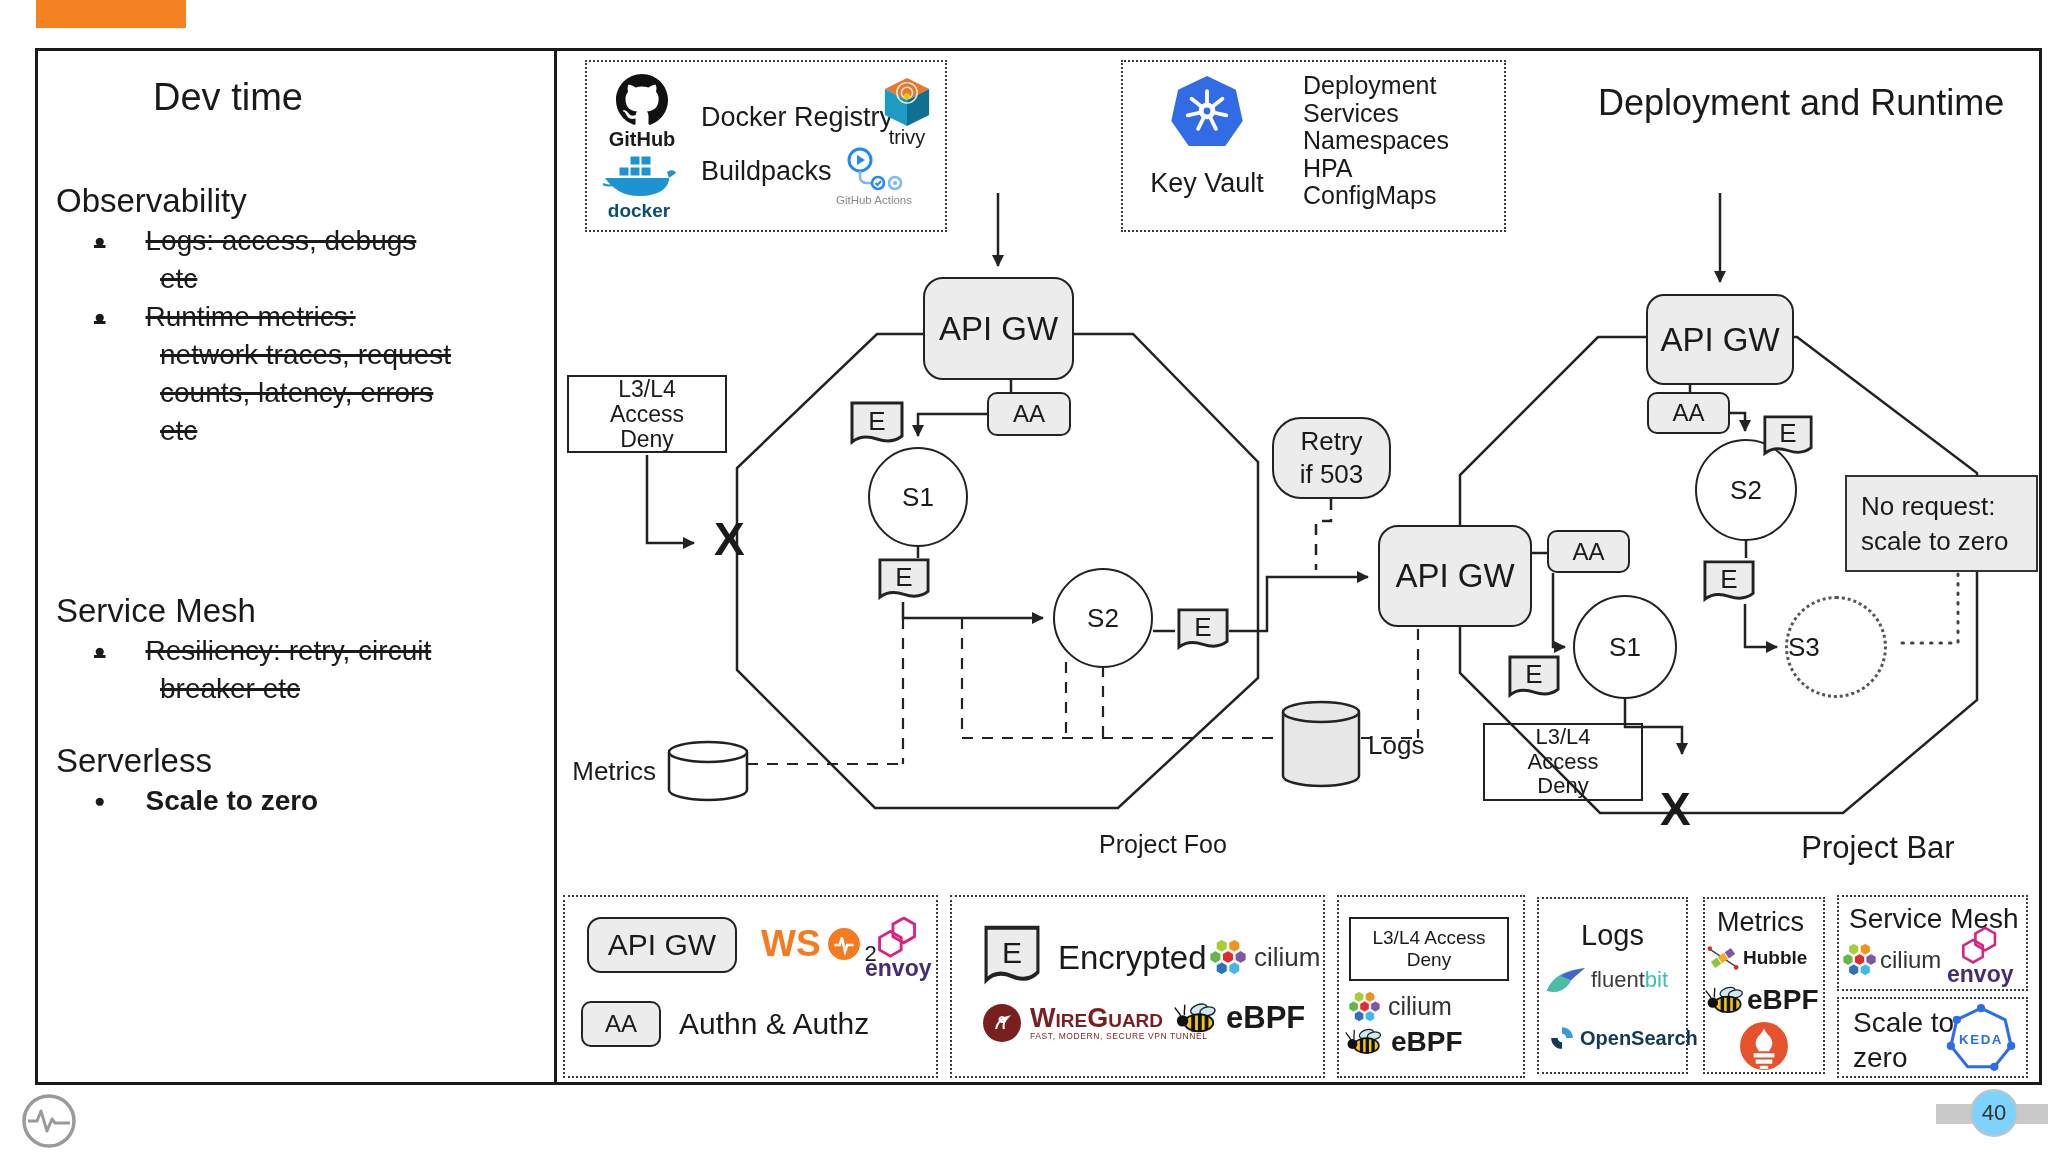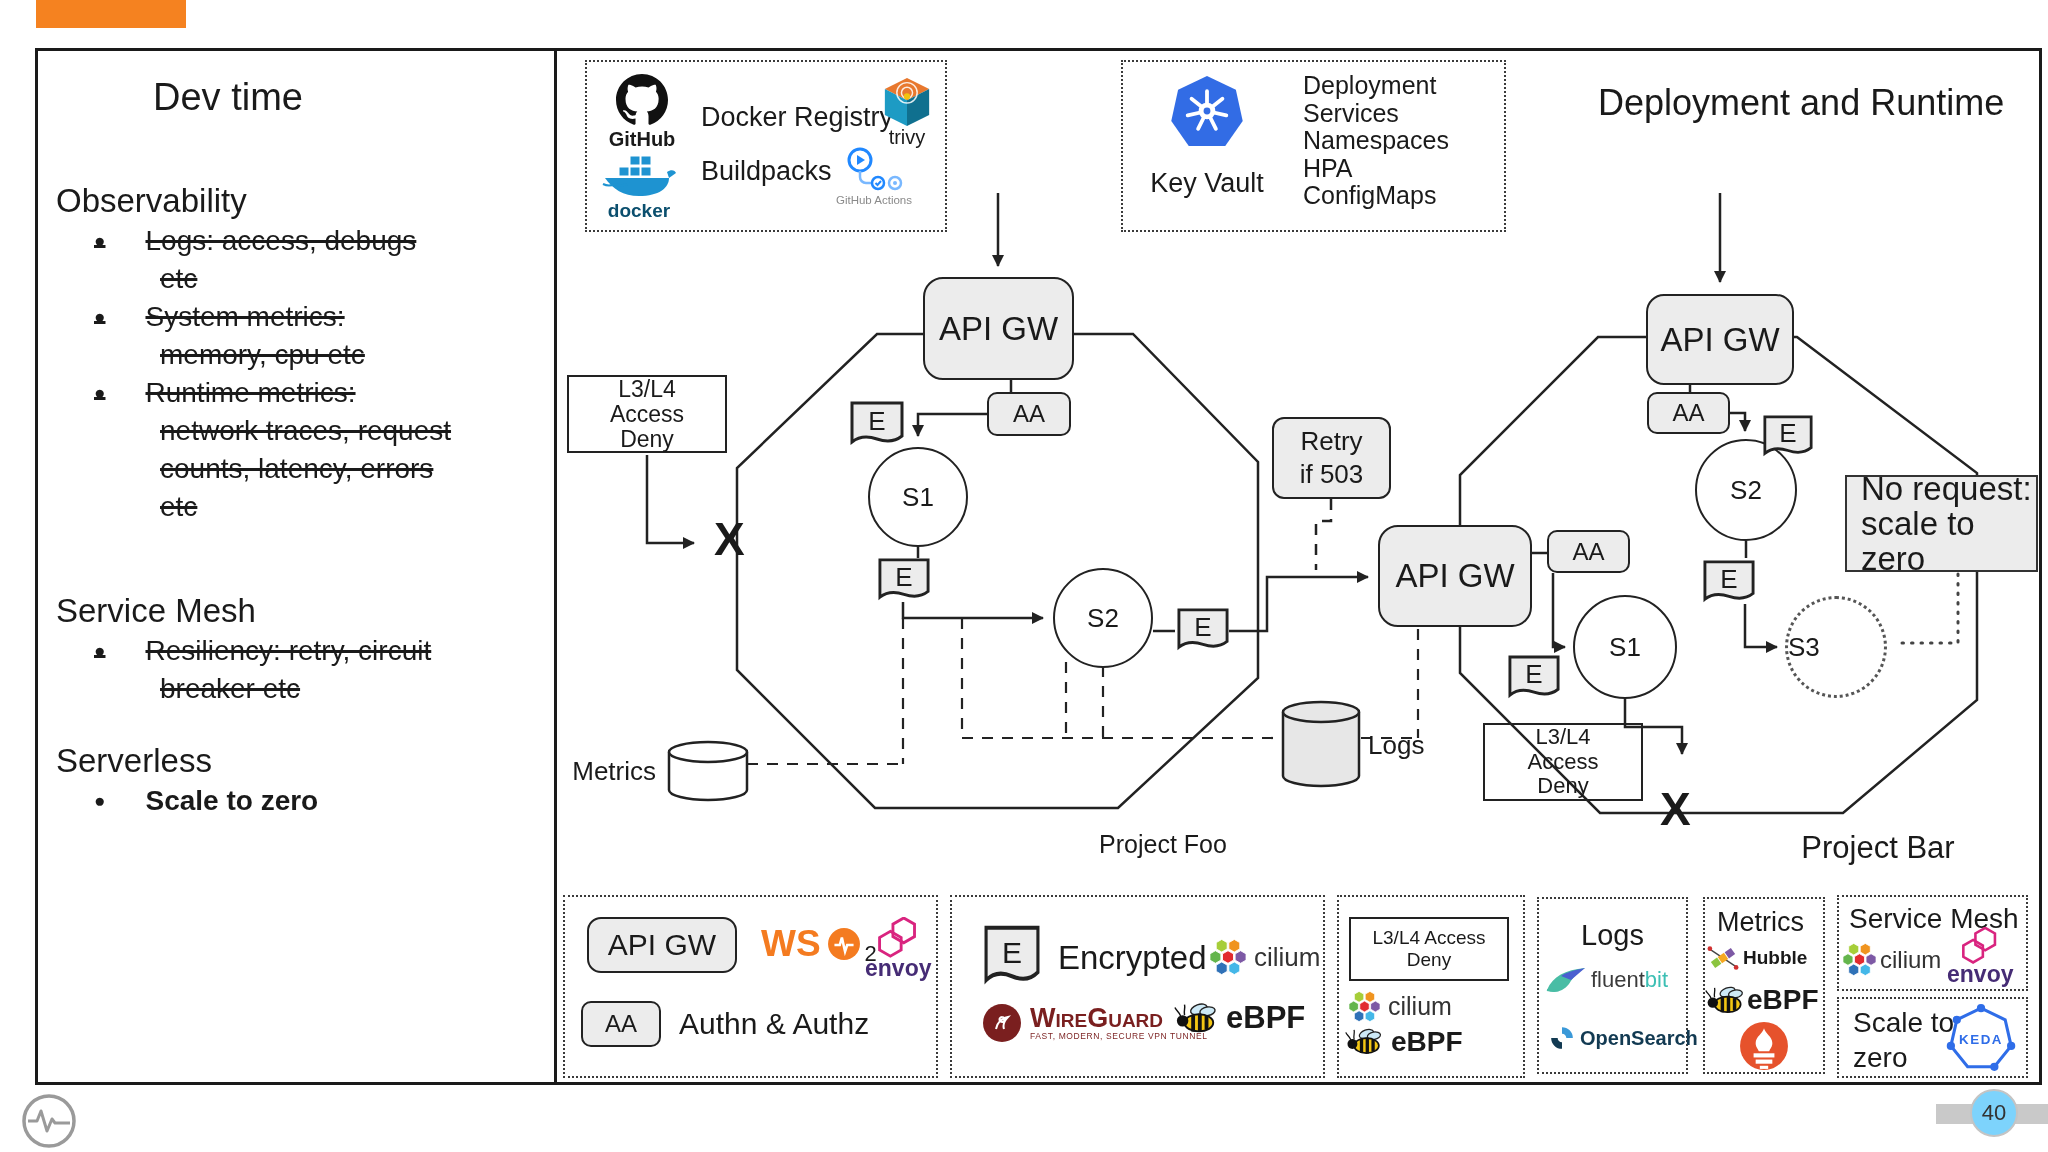--- a/index.html
+++ b/index.html
@@ -97,23 +97,20 @@
   </svg>
 
   <div class="abs" style="left:88px;top:76px;width:280px;text-align:center;font-size:38px;">Dev time</div>
 
   <div class="abs h2" style="left:56px;top:182px;">Observability</div>
   <div class="abs" style="left:56px;top:222px;width:396px;">
     <div class="li strike">
       <span class="b">●</span><span>Logs: access, debugs etc</span>
     </div>
     <div class="li strike">
-      <span class="b">●</span><span>System metrics: memory, cpu etc</span>
-    </div>
-    <div class="li strike">
       <span class="b">●</span><span>Runtime metrics: network traces, request counts, latency, errors etc</span>
     </div>
   </div>
 
   <div class="abs h2" style="left:56px;top:592px;">Service Mesh</div>
   <div class="abs" style="left:56px;top:632px;width:396px;">
     <div class="li strike">
       <span class="b">●</span><span>Resiliency: retry, circuit breaker etc</span>
     </div>
   </div>
@@ -229,21 +226,21 @@
     <span>S2</span>
   </div>
 
   <div class="abs etag" style="left:1177px;top:608px;width:52px;height:44px;">
     <svg viewBox="0 0 54 46" preserveAspectRatio="none">
         <path d="M2 2 H52 V35 Q42 43 27 38 Q12 33 2 41 Z" fill="#ececec" stroke="#222" stroke-width="3"></path>
       </svg>
     <span>E</span>
   </div>
 
-  <div class="abs chip" style="left:1272px;top:417px;width:119px;height:82px;border-radius:12px;flex-direction:column;font-size:26px;line-height:33px;">
+  <div class="abs chip" style="left:1272px;top:417px;width:119px;height:82px;border-radius:29px;flex-direction:column;font-size:26px;line-height:33px;">
     <div>Retry</div>
     <div>if 503</div>
   </div>
 
   <div class="abs" style="left:546px;top:756px;width:110px;text-align:right;font-size:26px;">Metrics</div>
   <div class="abs" style="left:1368px;top:730px;font-size:26px;">Logs</div>
   <div class="abs" style="left:1075px;top:830px;width:176px;text-align:center;font-size:25px;">Project Foo</div>
 
   <div class="abs chip" style="left:1378px;top:525px;width:154px;height:102px;border-radius:20px;font-size:33px;">
     <span>API GW</span>
@@ -288,21 +285,21 @@
   <div class="abs etag" style="left:1703px;top:560px;width:52px;height:44px;">
     <svg viewBox="0 0 54 46" preserveAspectRatio="none">
         <path d="M2 2 H52 V35 Q42 43 27 38 Q12 33 2 41 Z" fill="#ececec" stroke="#222" stroke-width="3"></path>
       </svg>
     <span>E</span>
   </div>
   <div class="abs circ-dotted" style="left:1785px;top:596px;width:102px;height:102px;">
     <span>S3</span>
   </div>
 
-  <div class="abs" style="left:1845px;top:475px;width:193px;height:97px;background:#ececec;border:2px solid #333;display:flex;flex-direction:column;justify-content:center;padding-left:14px;font-size:33px;line-height:35px;">
+  <div class="abs" style="left:1845px;top:475px;width:193px;height:97px;background:#ececec;border:2px solid #333;display:flex;flex-direction:column;justify-content:center;padding-left:14px;font-size:26px;line-height:35px;">
     <div>No request:</div>
     <div>scale to zero</div>
   </div>
 
   <div class="abs" style="left:1790px;top:830px;width:176px;text-align:center;font-size:31px;">Project Bar</div>
 
   <div class="abs dotbox" style="left:563px;top:895px;width:375px;height:183px;">
     <div class="abs chip" style="left:22px;top:20px;width:150px;height:56px;border-radius:14px;font-size:30px;">
       <span>API GW</span>
     </div>

